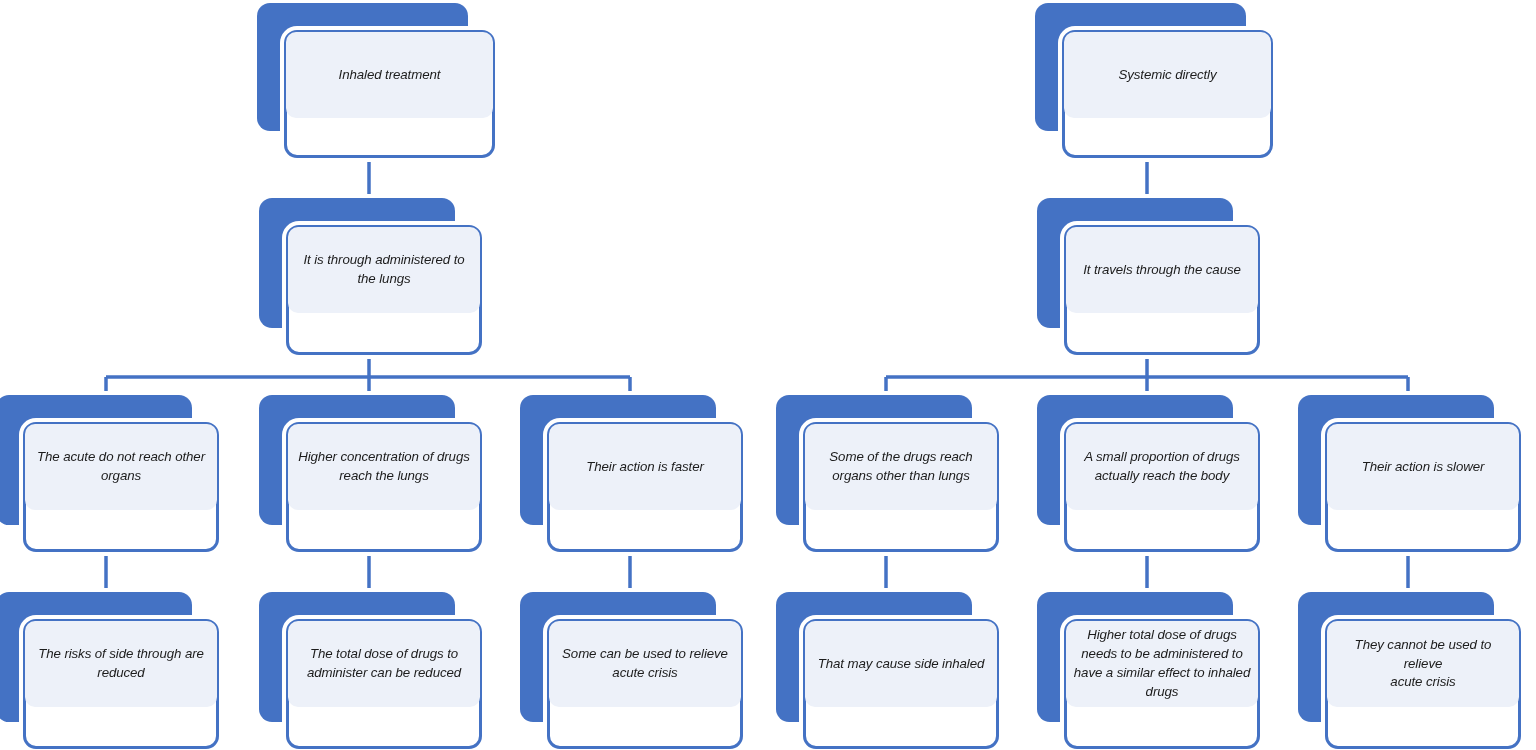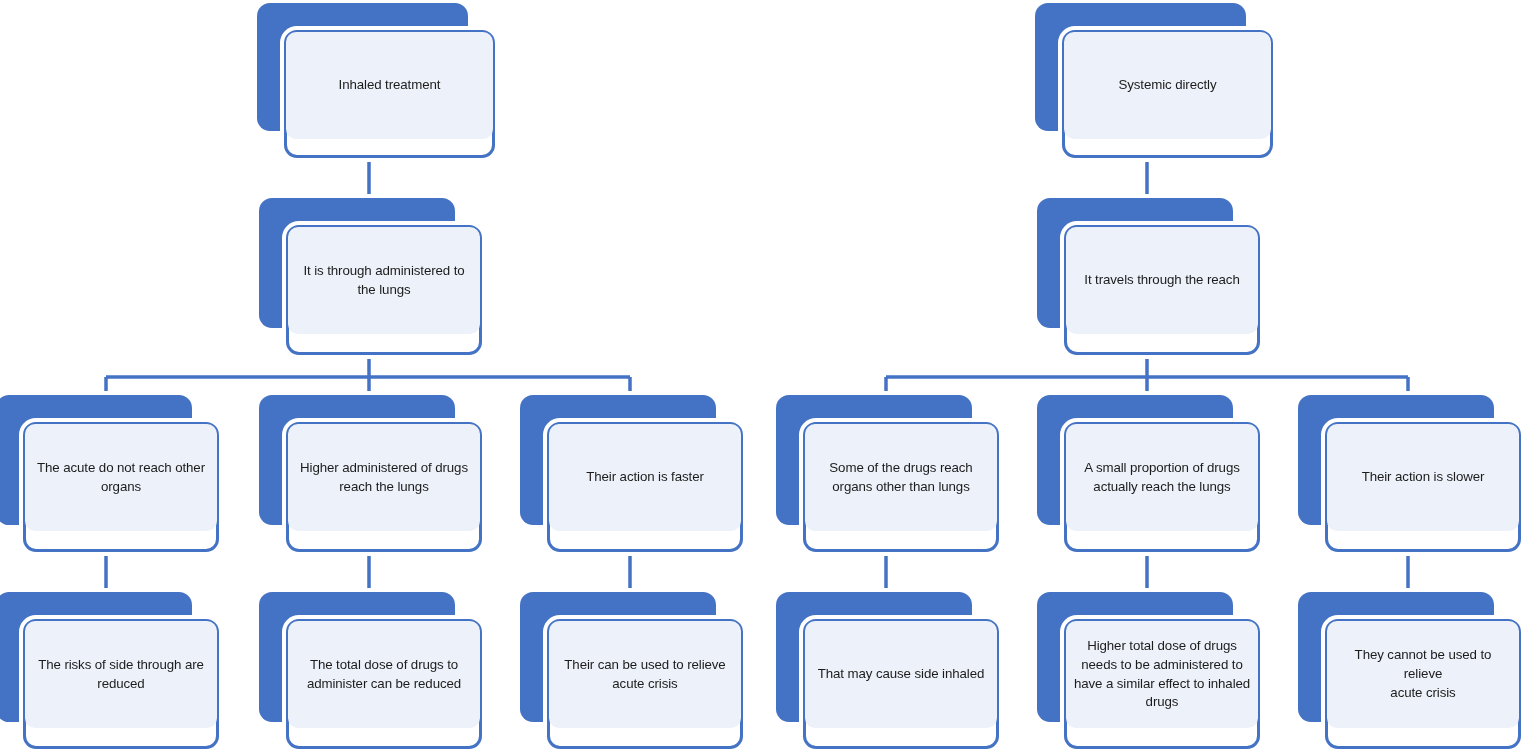--- a/index.html
+++ b/index.html
@@ -52,29 +52,30 @@
     border: 3px solid #4472C4;
     border-radius: 13px;
     box-sizing: border-box;
     box-shadow: 0 0 0 4px #ffffff;
   }
   .node .inner-card {
     position: absolute;
     left: 29px;
     top: 29px;
     width: 192px;
-    height: 107px;
+    height: 86px;
     background: #EDF1F9;
     border-radius: 10px;
     box-sizing: border-box;
     display: flex;
     align-items: center;
     justify-content: center;
     padding: 0 7px;
     overflow: hidden;
+    font-style: italic;
   }
   .node .node-label {
     font-size: 13.3px;
     line-height: 1.42;
     color: #1c1c1c;
     text-align: center;
     letter-spacing: -0.1px;
     white-space: pre-line;
   }
   
@@ -138,38 +139,38 @@
     <div class="inner-card">
       <span class="node-label">It is through administered to
 the lungs</span>
     </div>
   </div>
 
   <div class="node row-2" style="left:1037px; top:198px;">
     <div class="back-card"></div>
     <div class="front-card"></div>
     <div class="inner-card">
-      <span class="node-label">It travels through the reach</span>
+      <span class="node-label">It travels through the cause</span>
     </div>
   </div>
 
   <div class="node row-3" style="left:-4px; top:395px;">
     <div class="back-card"></div>
     <div class="front-card"></div>
     <div class="inner-card">
       <span class="node-label">The acute do not reach other
 organs</span>
     </div>
   </div>
 
   <div class="node row-3" style="left:259px; top:395px;">
     <div class="back-card"></div>
     <div class="front-card"></div>
     <div class="inner-card">
-      <span class="node-label">Higher administered of drugs
+      <span class="node-label">Higher concentration of drugs
 reach the lungs</span>
     </div>
   </div>
 
   <div class="node row-3" style="left:520px; top:395px;">
     <div class="back-card"></div>
     <div class="front-card"></div>
     <div class="inner-card">
       <span class="node-label">Their action is faster</span>
     </div>
@@ -182,21 +183,21 @@
       <span class="node-label">Some of the drugs reach
 organs other than lungs</span>
     </div>
   </div>
 
   <div class="node row-3" style="left:1037px; top:395px;">
     <div class="back-card"></div>
     <div class="front-card"></div>
     <div class="inner-card">
       <span class="node-label">A small proportion of drugs
-actually reach the lungs</span>
+actually reach the body</span>
     </div>
   </div>
 
   <div class="node row-3" style="left:1298px; top:395px;">
     <div class="back-card"></div>
     <div class="front-card"></div>
     <div class="inner-card">
       <span class="node-label">Their action is slower</span>
     </div>
   </div>
@@ -216,21 +217,21 @@
     <div class="inner-card">
       <span class="node-label">The total dose of drugs to
 administer can be reduced</span>
     </div>
   </div>
 
   <div class="node row-4" style="left:520px; top:592px;">
     <div class="back-card"></div>
     <div class="front-card"></div>
     <div class="inner-card">
-      <span class="node-label">Their can be used to relieve
+      <span class="node-label">Some can be used to relieve
 acute crisis</span>
     </div>
   </div>
 
   <div class="node row-4" style="left:776px; top:592px;">
     <div class="back-card"></div>
     <div class="front-card"></div>
     <div class="inner-card">
       <span class="node-label">That may cause side inhaled</span>
     </div>

